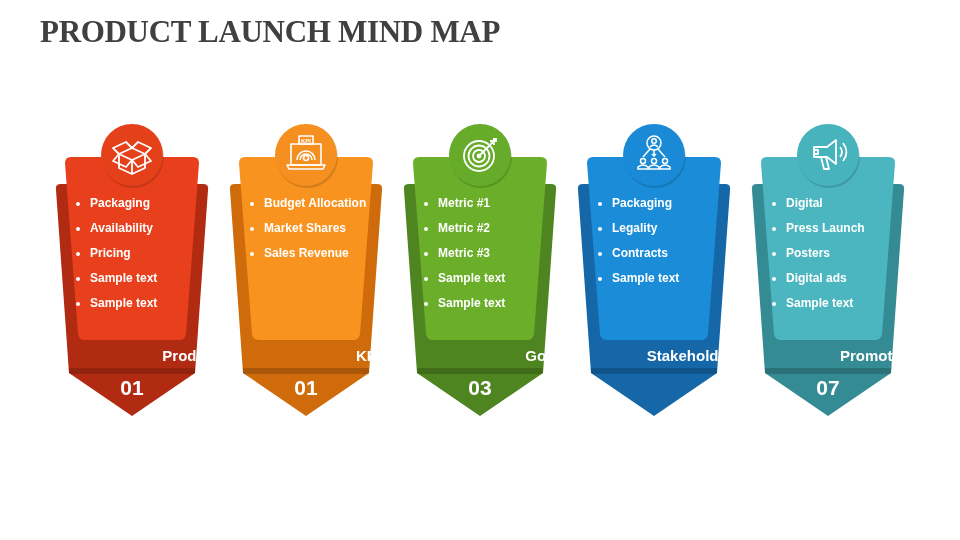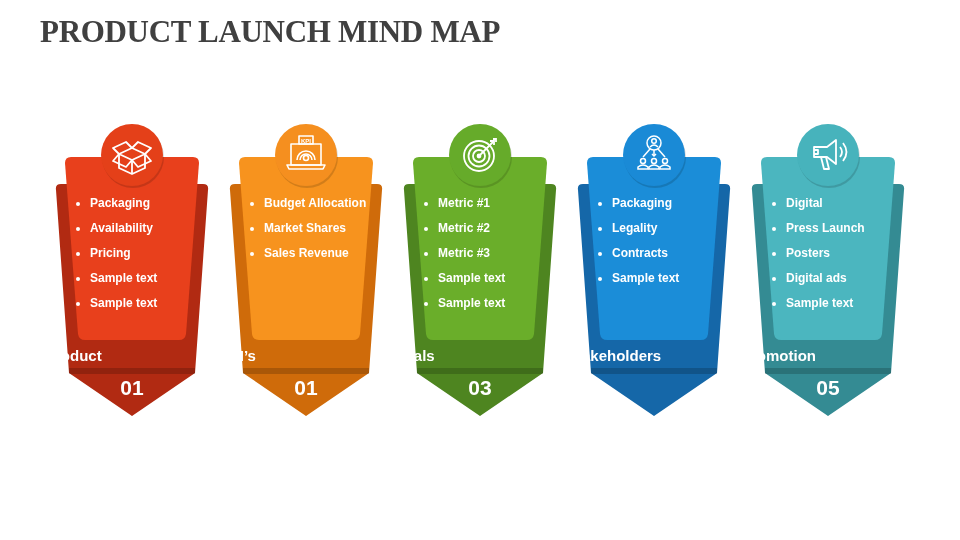--- a/index.html
+++ b/index.html
@@ -15,21 +15,21 @@
     .items {
       position: absolute; left: 28px; top: 84px; width: 130px;
       list-style: none; color: #ffffff; font-size: 12px; font-weight: bold;
     }
     .items li { position: relative; padding-left: 17px; line-height: 19px; margin-bottom: 6px; }
     .items li::before {
       content: ""; position: absolute; left: 3px; top: 8px; width: 4px; height: 4px;
       border-radius: 50%; background: #ffffff;
     }
     .label {
-      position: absolute; left: 0; width: 174px; top: 237px; text-align: left;
+      position: absolute; left: 0; width: 174px; top: 237px; text-align: right;
       color: #ffffff; font-weight: bold; font-size: 15px;
     }
     .num {
       position: absolute; left: 0; width: 174px; top: 266px; text-align: center;
       color: #ffffff; font-weight: bold; font-size: 21px;
     }
     .icon-wrap { position: absolute; left: 56px; top: 14px; width: 62px; height: 62px; }
   </style>
 </head>
 <body>
@@ -176,14 +176,14 @@
     </svg>
   </div>
   <ul class="items">
     <li>Digital</li>
     <li>Press Launch</li>
     <li>Posters</li>
     <li>Digital ads</li>
     <li>Sample text</li>
   </ul>
   <div class="label">Promotion</div>
-  <div class="num">05</div>
+  <div class="num">07</div>
 </div>
 
 </body></html>

